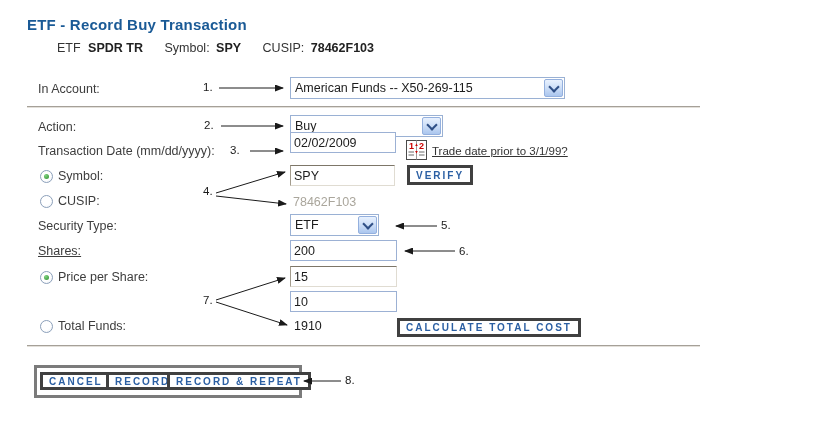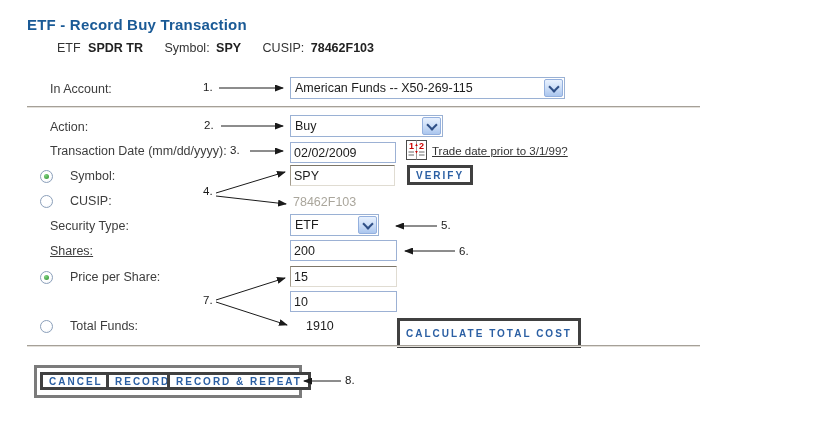--- a/index.html
+++ b/index.html
@@ -4,21 +4,21 @@
 <style>
   html,body{margin:0;padding:0;background:#fff;}
   .page{
     position:relative;width:829px;height:424px;background:#fff;overflow:hidden;
     font-family:"Liberation Sans",sans-serif;color:#3d3d3d;font-size:12px;
   }
   .abs{position:absolute;}
   .page-title{font-size:15px;font-weight:bold;color:#1a5a96;letter-spacing:0.2px;}
   .subheader{font-size:12.5px;color:#333;}
   .subheader b{color:#222;}
-  .lbl{font-size:12.5px;color:#3d3d3d;white-space:nowrap;margin-left:12px;}
+  .lbl{font-size:12.5px;color:#3d3d3d;white-space:nowrap;}
   .graytext{font-size:12.5px;color:#aaa69c;}
   .divider{height:1px;background:#a5a098;box-shadow:0 1px 0 #e3e0da;}
 
   
   .tin{
     position:absolute;box-sizing:border-box;height:21px;background:#fff;
     border:1px solid #9cb1d4;font-family:"Liberation Sans",sans-serif;
     font-size:12.5px;color:#1c1c1c;padding:2px 3px;outline:none;
   }
   .tin.sunken{
@@ -92,21 +92,21 @@
 
   <div class="abs lbl" style="left:38px;top:120px;">Action:</div>
   <div class="xpsel" style="left:290px;top:115px;width:153px;">
     <span class="val">Buy</span>
     <span class="btn-dd">
         <span class="chev"></span>
       </span>
   </div>
 
   <div class="abs lbl" style="left:38px;top:144px;">Transaction Date (mm/dd/yyyy):</div>
-  <input class="tin" style="left: 290px; top: 142px; width: 106px;" value="02/02/2009">
+  <input class="tin" style="left: 290px; top: 132px; width: 106px;" value="02/02/2009">
   <span class="abs" style="left:406px;top:139px;">
     <svg width="21" height="22" viewBox="0 0 21 22">
       <rect x="0.5" y="1.5" width="20" height="19" fill="#ffffff" stroke="#4a4a4a"></rect>
       <line x1="10.5" y1="1.5" x2="10.5" y2="20.5" stroke="#9a9a9a"></line>
       <text x="3" y="10" font-size="9" font-weight="bold" fill="#cc0000" font-family="Liberation Sans, sans-serif">1</text>
       <text x="13" y="10" font-size="9" font-weight="bold" fill="#cc0000" font-family="Liberation Sans, sans-serif">2</text>
       <polygon points="9.2,7 11.8,7 10.5,4.5" fill="#cc0000"></polygon>
       <polygon points="9.2,12 11.8,12 10.5,14.5" fill="#cc0000"></polygon>
       <line x1="2.5" y1="13" x2="8" y2="13" stroke="#6a6a6a"></line>
       <line x1="13" y1="13" x2="18.5" y2="13" stroke="#6a6a6a"></line>
@@ -138,21 +138,21 @@
 
   <span class="radio checked" style="left:40px;top:271px;"></span>
   <div class="abs lbl" style="left:58px;top:270px;">Price per Share:</div>
   <input class="tin sunken" style="left: 290px; top: 266px; width: 107px;" value="15">
 
   <input class="tin" style="left: 290px; top: 291px; width: 107px;" value="10">
 
   <span class="radio" style="left:40px;top:320px;"></span>
   <div class="abs lbl" style="left:58px;top:319px;">Total Funds:</div>
   <div class="abs lbl" style="left:294px;top:319px;color:#1c1c1c;">1910</div>
-  <div class="xbtn" style="left:397px;top:318px;height:30px;">CALCULATE TOTAL COST</div>
+  <div class="xbtn" style="left:397px;top:318px;height:19px;">CALCULATE TOTAL COST</div>
 
   <div class="abs divider" style="left:27px;top:345px;width:673px;"></div>
 
   <div class="groupbox" style="left:34px;top:365px;width:268px;height:33px;"></div>
   <div class="xbtn" style="left:40px;top:372px;height:18px;">CANCEL</div>
   <div class="xbtn" style="left:106px;top:372px;height:18px;">RECORD</div>
   <div class="xbtn" style="left:167px;top:372px;height:18px;">RECORD &amp; REPEAT</div>
 
   <span class="ann" style="left:203px;top:81px;">1.</span>
   <span class="ann" style="left:204px;top:119px;">2.</span>

